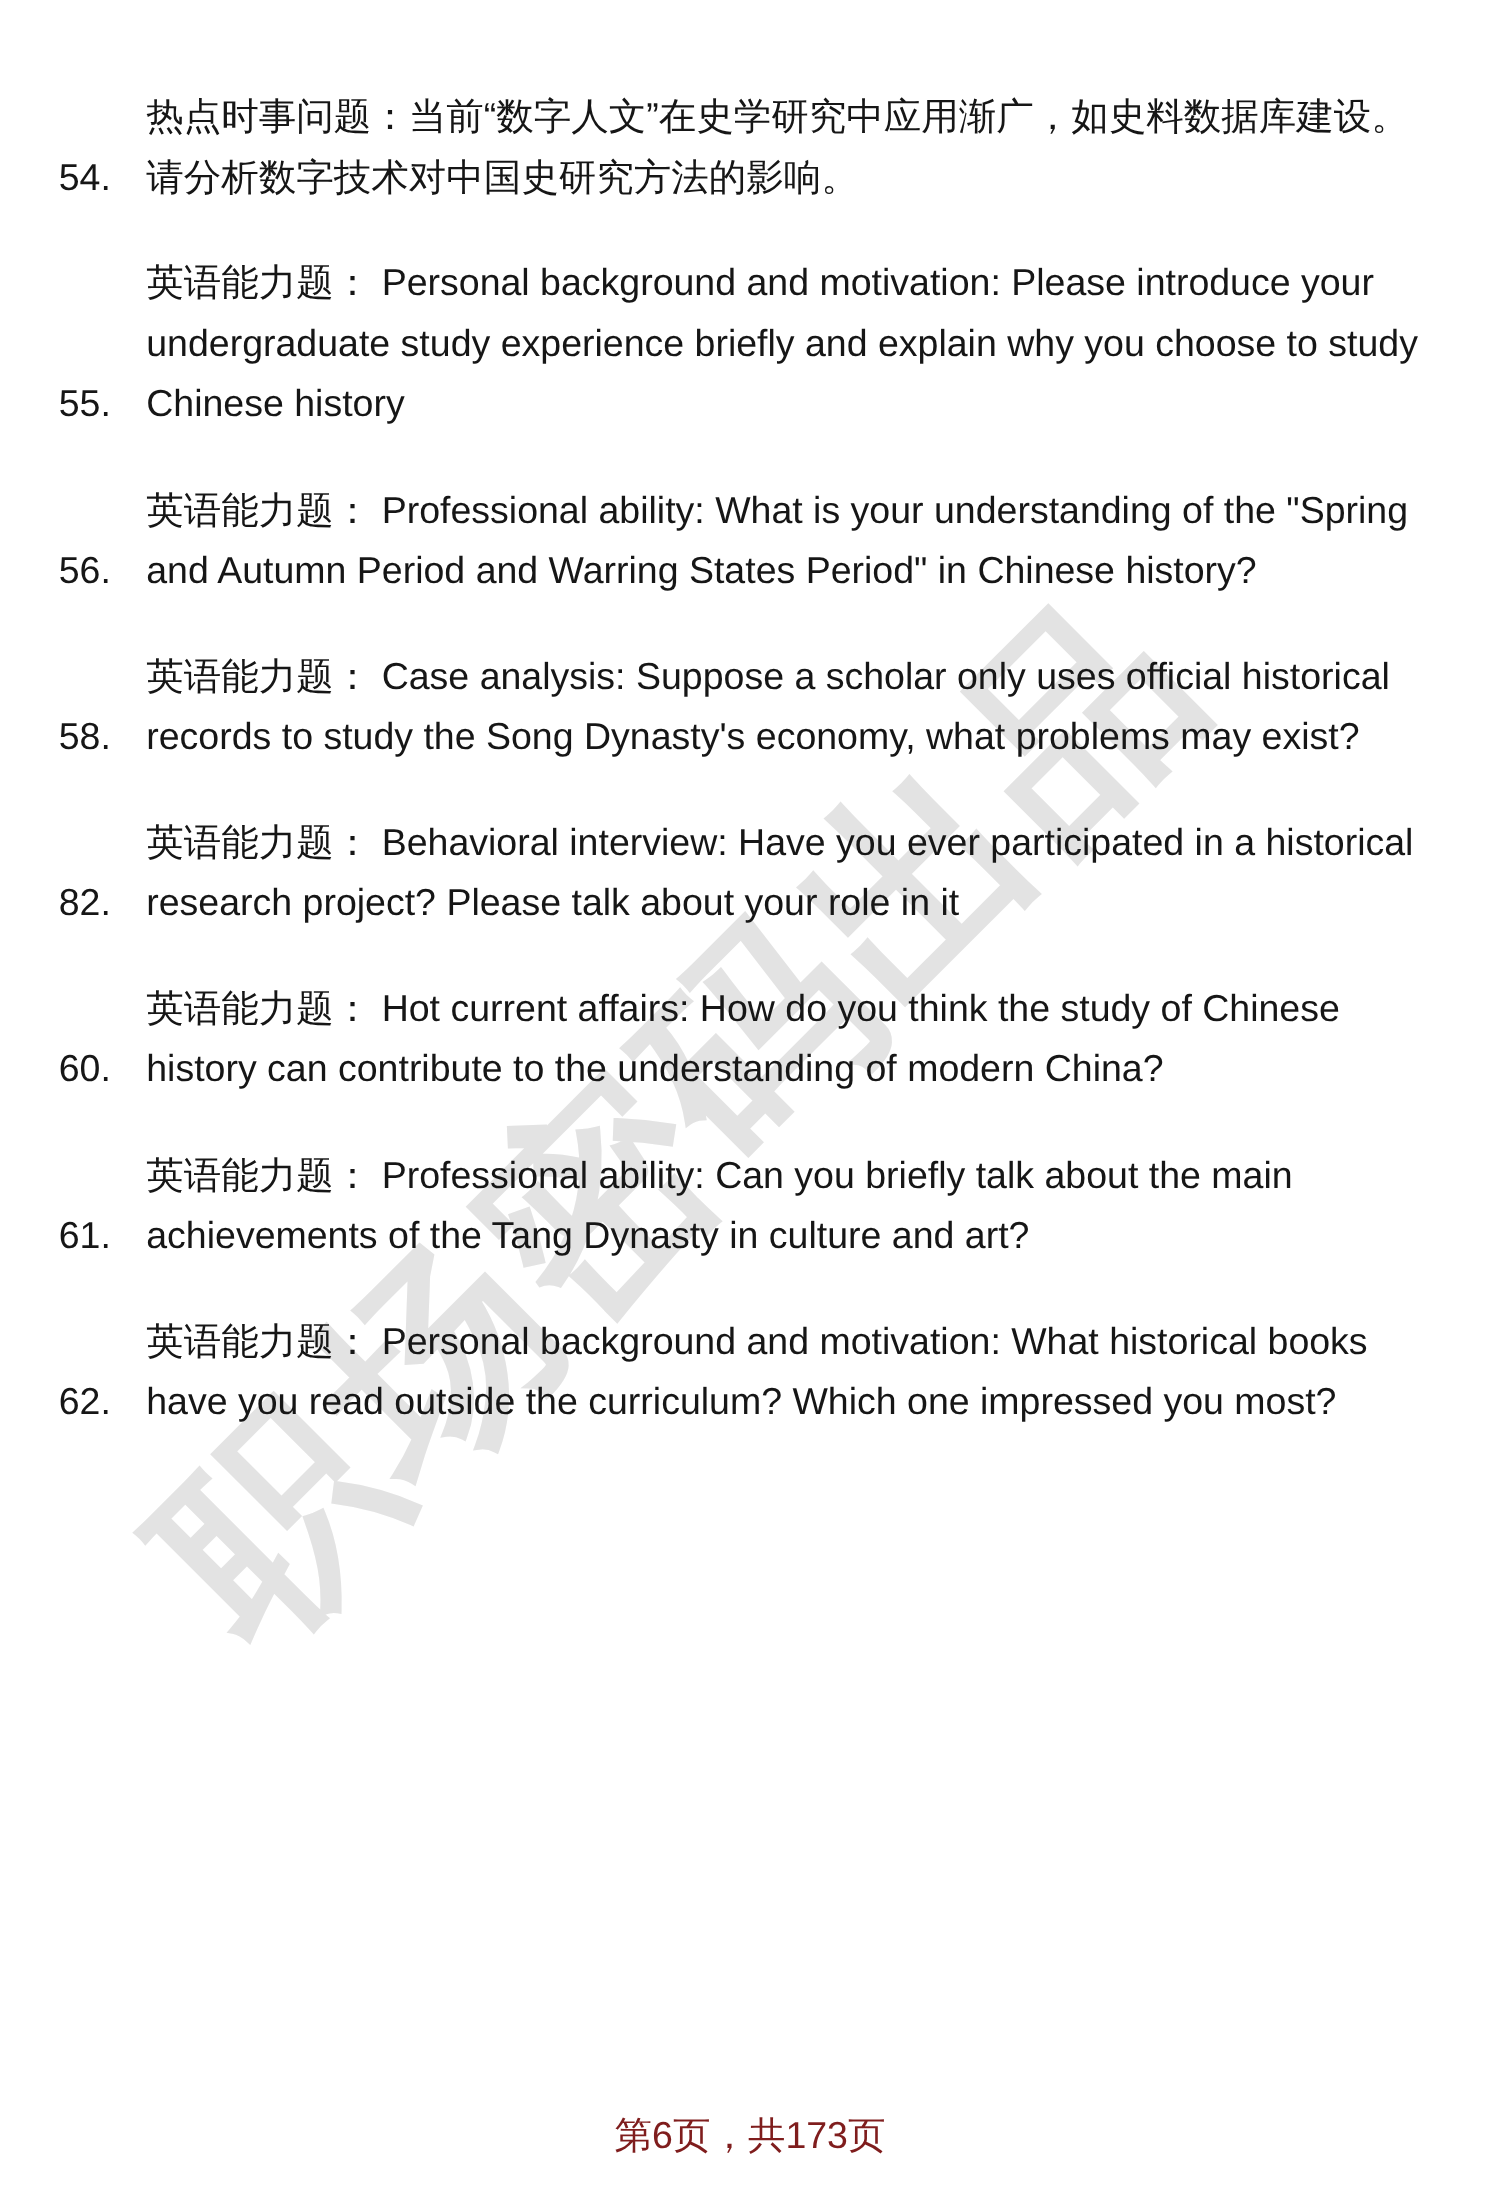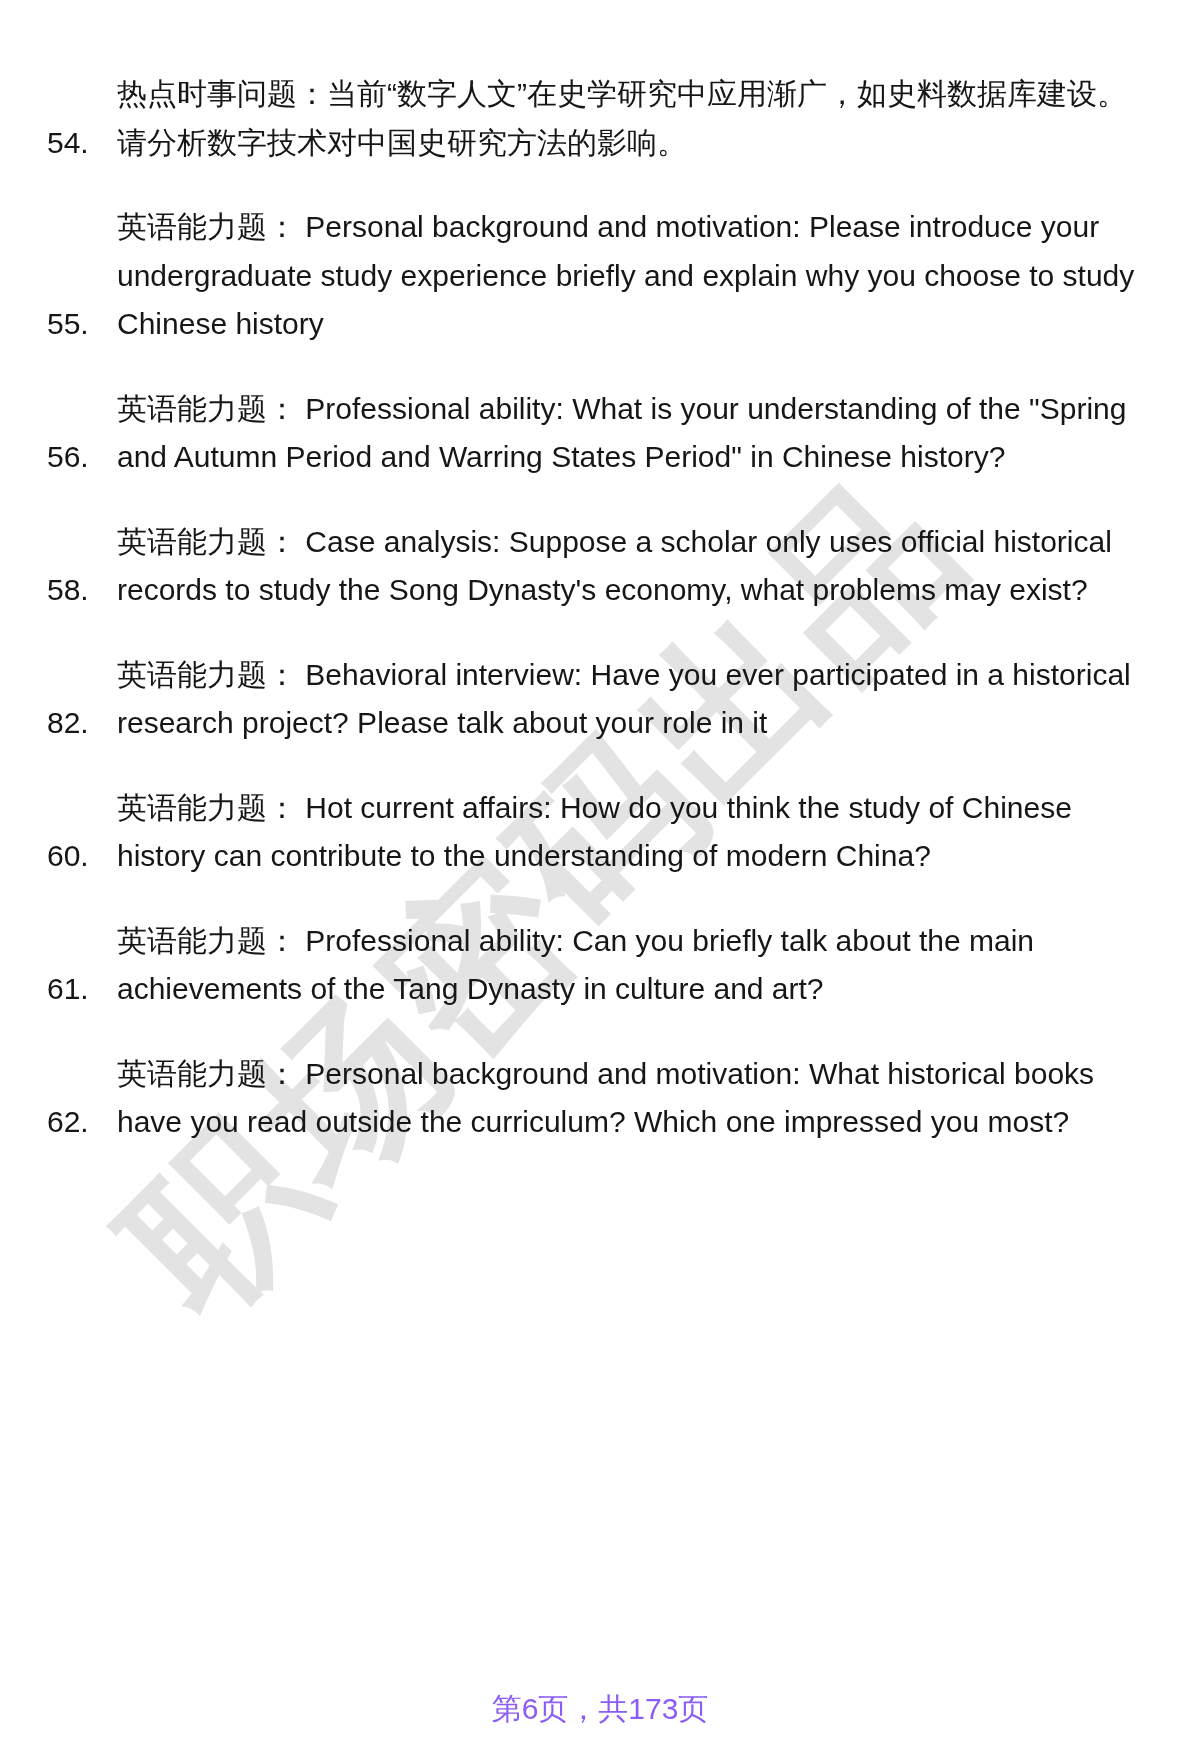--- a/index.html
+++ b/index.html
@@ -53,21 +53,21 @@
   }
   .footer {
     position: absolute;
     left: 0;
     top: 1692px;
     width: 1200px;
     z-index: 1;
     text-align: center;
     font-size: 30px;
     line-height: 34px;
-    color: #8b5cf6;
+    color: #7f1d1d;
   }
 </style>
 </head>
 <body>
 
 <div class="page">
 
   <div class="watermark">职场密码出品</div>
 
   <div class="content">

